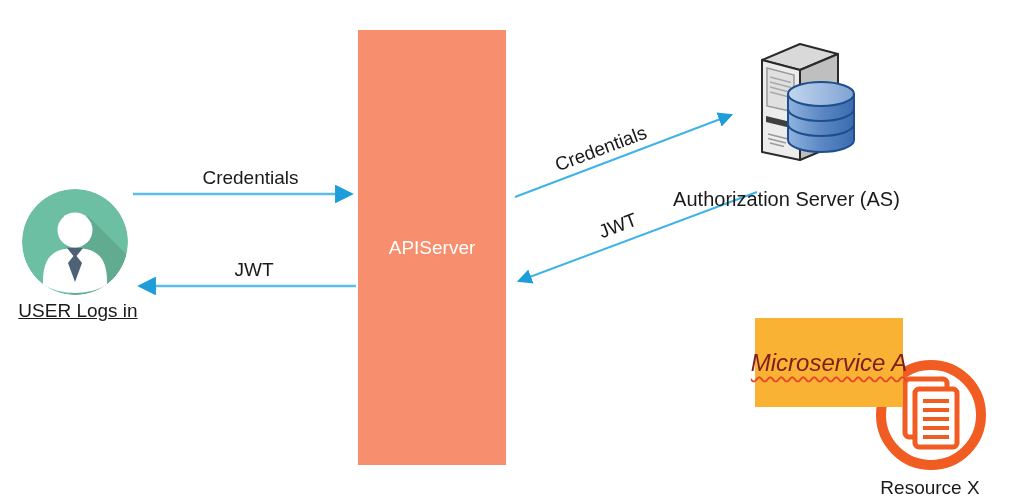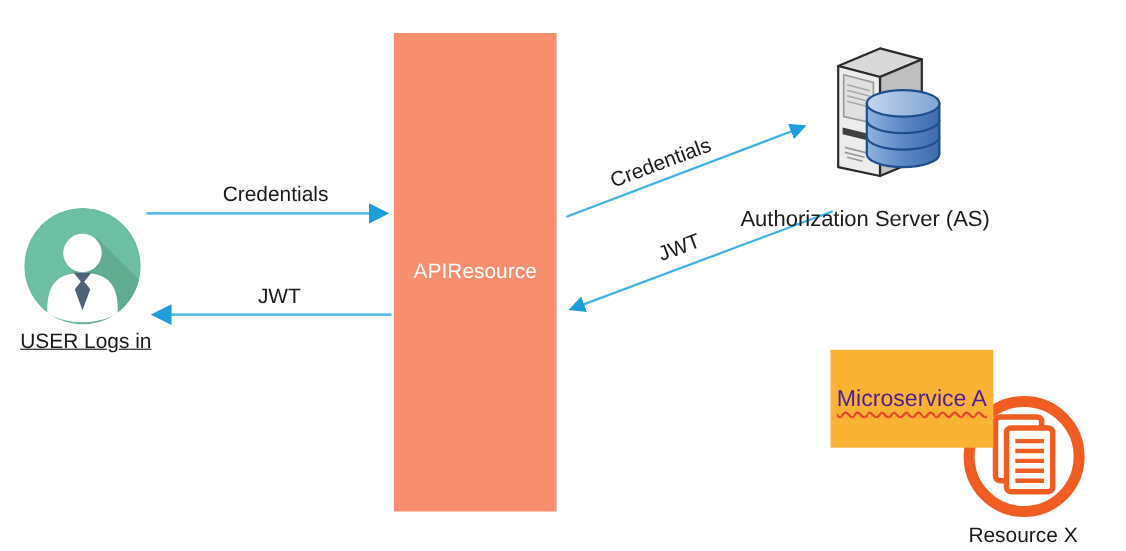--- a/index.html
+++ b/index.html
@@ -29,25 +29,26 @@
     background:#F78E6E;
     display:flex;justify-content:center;align-items:center;
     color:#ffffff;font-size:19px;line-height:1.45;text-align:center;
   }
   #microservice-box{
     left:755px;top:318px;width:148px;height:89px;
     background:#F9B233;
     display:flex;justify-content:center;align-items:center;
   }
   #microservice-box span{
-    color:#4c1d95;font-size:21px;
+    color:#7f1d1d;font-size:24px;
     text-decoration:underline wavy #e8452c;
     text-decoration-thickness:2px;
     text-underline-offset:5px;
     white-space:nowrap;
+    font-style:italic;
   }
   #label-user{left:3px;top:300px;width:150px;text-decoration:underline;}
   #label-auth{left:654px;top:164px;width:265px;font-size:20px;margin-top:24px;}
   #label-resource{left:855px;top:477px;width:150px;}
   #edge-label-cred-left{left:188px;top:167px;width:125px;}
   #edge-label-jwt-left{left:204px;top:259px;width:100px;}
   #edge-label-cred-right{left:536px;top:138px;width:130px;transform:rotate(-20.6deg);}
   #edge-label-jwt-right{left:578px;top:215px;width:80px;transform:rotate(-20.6deg);}
   #arrows-layer{left:0;top:0;pointer-events:none;}
   #user-icon{left:22px;top:189px;}
@@ -86,21 +87,21 @@
       <polygon points="53,65 60,74 53,93 46,74" fill="#4E6277"></polygon>
     </g>
   </svg>
   <div id="label-user" class="abs node-label">USER Logs in</div>
 
   <div id="edge-label-cred-left" class="abs edge-label">Credentials</div>
   <div id="edge-label-jwt-left" class="abs edge-label">JWT</div>
 
   <div id="gateway-box" class="abs">
     <span>API</span>
-    <span>Resource</span>
+    <span>Server</span>
   </div>
 
   <div id="edge-label-cred-right" class="abs edge-label">Credentials</div>
   <div id="edge-label-jwt-right" class="abs edge-label">JWT</div>
 
   <svg id="server-icon" class="abs" width="110" height="128" viewBox="0 0 110 128">
     <defs>
       <linearGradient id="dbGrad" x1="0" y1="0" x2="1" y2="0">
         <stop offset="0" stop-color="#8FB3DF"></stop>
         <stop offset="0.5" stop-color="#5C88C4"></stop>

